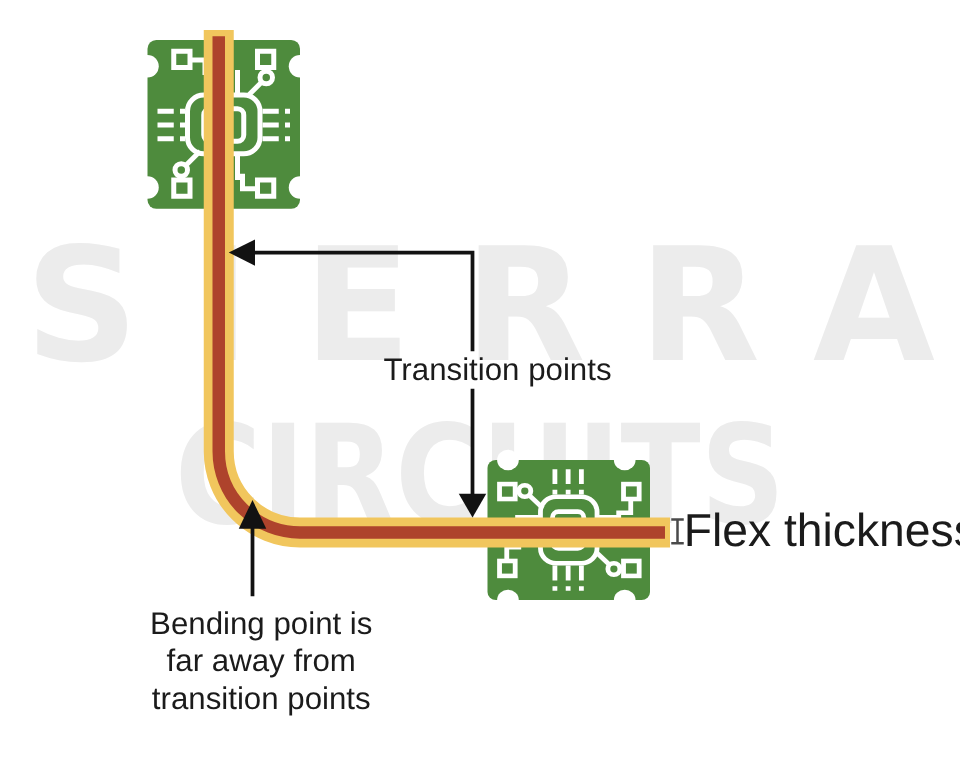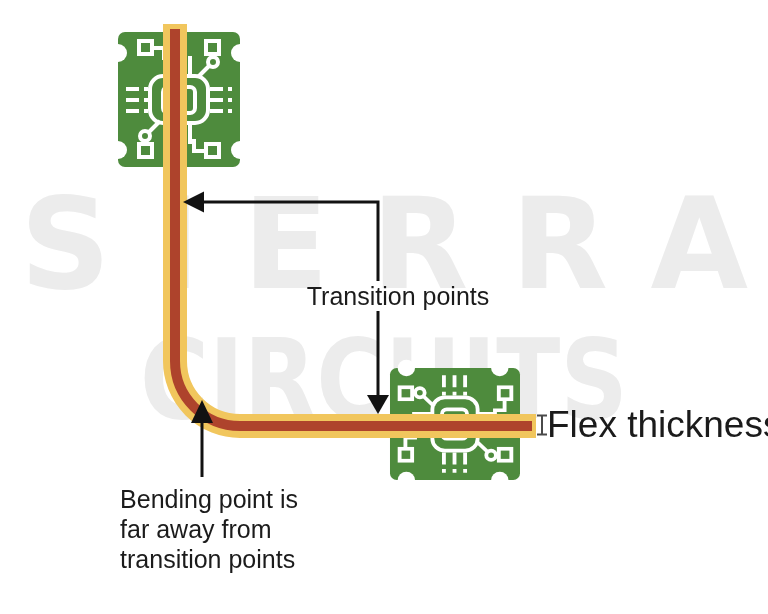--- a/index.html
+++ b/index.html
@@ -16,21 +16,21 @@
   html,body{margin:0;padding:0;background:#fff;}
   .stage{
     position:relative;width:768px;height:614px;
     background:var(--background);overflow:hidden;
     font-family:"Liberation Sans",sans-serif;
   }
   .stage > svg{position:absolute;left:0;top:0;}
   .label{position:absolute;color:var(--label-text);}
   .label-transition{left:398px;top:282px;transform:translateX(-50%);font-size:25px;white-space:nowrap;}
   .label-flex{left:547px;top:409px;font-size:37px;line-height:32px;white-space:nowrap;}
-  .label-bending{left:209px;top:484px;transform:translateX(-50%);font-size:25px;line-height:30px;white-space:pre-line;}
+  .label-bending{left:209px;top:484px;transform:translateX(-50%);font-size:25px;line-height:30px;text-align:center;white-space:pre-line;}
   .wm{fill:var(--watermark-gray);font-family:"DejaVu Sans",sans-serif;font-weight:700;}
   .wm1{font-size:126px;}
   .wm2{font-size:110px;}
   .board-bg{fill:var(--board-green);}
   .trace{stroke:var(--trace-white);stroke-width:4;fill:none;}
   .notch{fill:var(--background);}
   .cable-outer{stroke:var(--flex-outer-yellow);stroke-width:24;fill:none;}
   .cable-core{stroke:var(--flex-core-red);stroke-width:10;fill:none;}
   .aline{stroke:var(--arrow-black);stroke-width:3;fill:none;}
   .ahead{fill:var(--arrow-black);stroke:none;}

